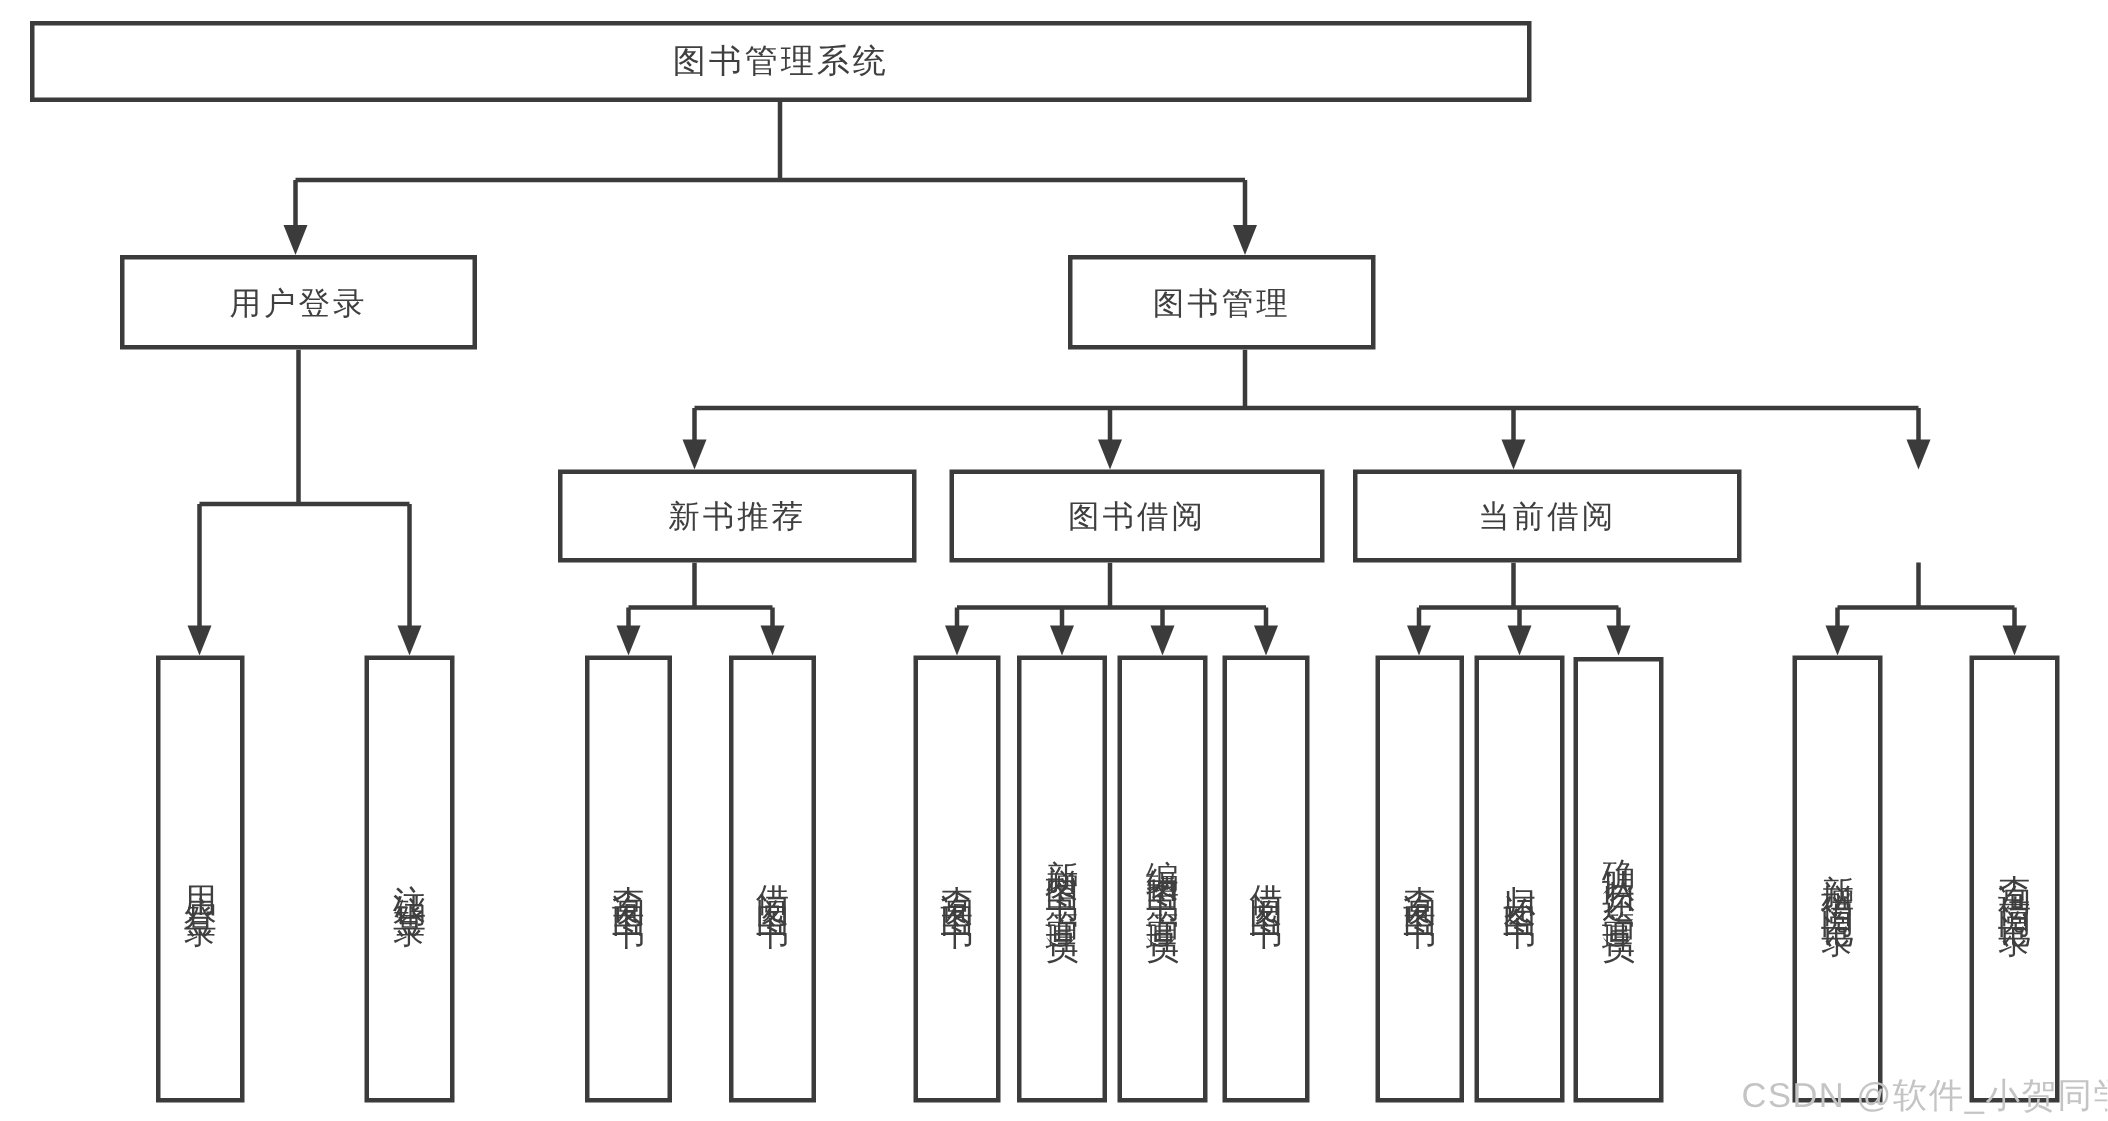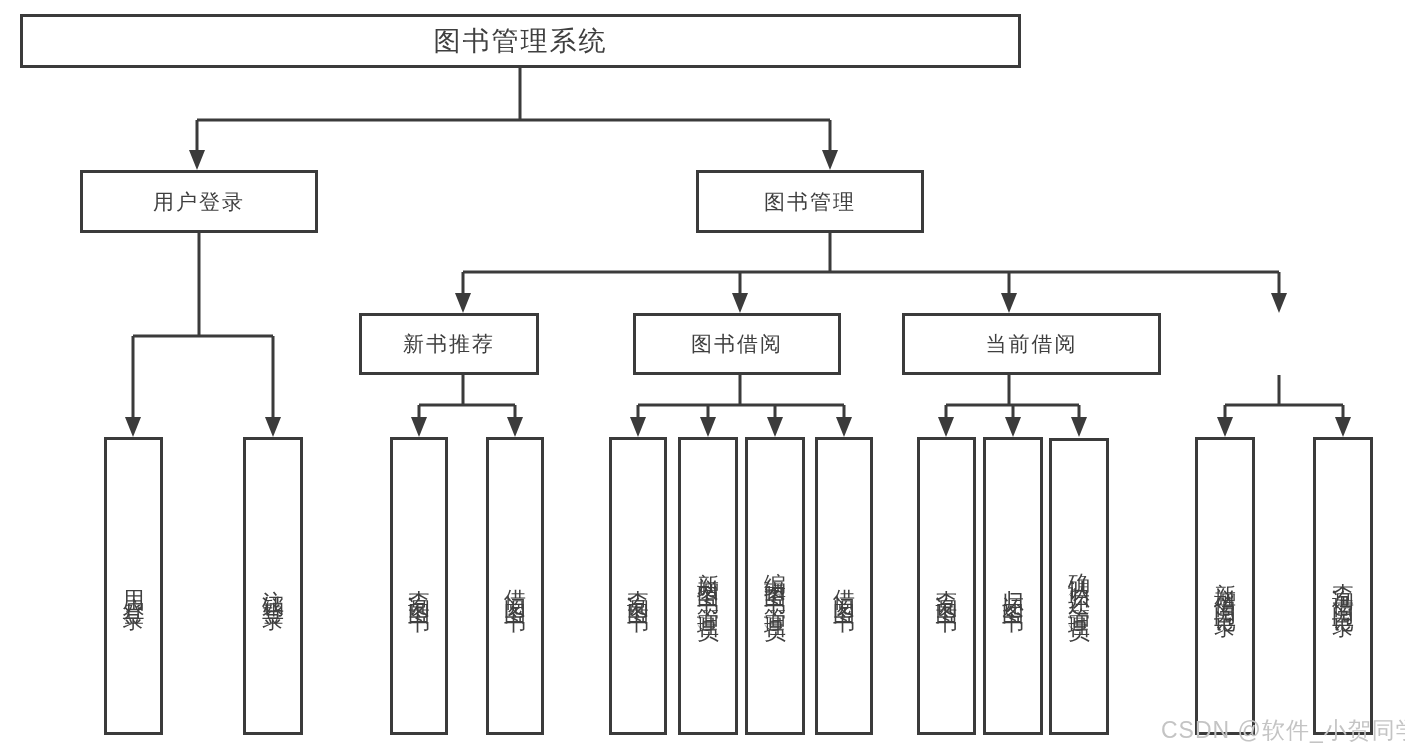--- a/index.html
+++ b/index.html
@@ -14,21 +14,21 @@
   svg.connectors{position:absolute;left:0;top:0;}
   .node{
     position:absolute;
     box-sizing:border-box;
     border:3px solid #3b3b3b;
     background:#ffffff;
     display:flex;align-items:center;justify-content:center;
     text-align:center;
   }
   .node.h{font-size:21px;letter-spacing:2px;}
-  .node.root{font-size:27px;}
+  .node.root{font-size:22px;}
   .node.leaf{
     writing-mode:vertical-rl;
     text-orientation:mixed;
     font-size:22px;
     letter-spacing:7px;
     line-height:1;
   }
   .watermark{
     position:absolute;
     left:1161px;top:715px;
@@ -80,28 +80,28 @@
     <polygon fill="#3b3b3b" stroke="none" points="1335,417 1351,417 1343,437"></polygon>
   </svg>
 
   <div class="node h root" style="left:20px;top:14px;width:1001px;height:54px">
     <span>图书管理系统</span>
   </div>
 
   <div class="node h" style="left:80px;top:170px;width:238px;height:63px">
     <span>用户登录</span>
   </div>
-  <div class="node h" style="left:696px;top:170px;width:228px;height:63px">
+  <div class="node h" style="left:712px;top:170px;width:205px;height:63px">
     <span>图书管理</span>
   </div>
 
-  <div class="node h" style="left:359px;top:313px;width:180px;height:62px">
+  <div class="node h" style="left:372px;top:313px;width:239px;height:62px">
     <span>新书推荐</span>
   </div>
-  <div class="node h" style="left:633px;top:313px;width:208px;height:62px">
+  <div class="node h" style="left:633px;top:313px;width:250px;height:62px">
     <span>图书借阅</span>
   </div>
   <div class="node h" style="left:902px;top:313px;width:259px;height:62px">
     <span>当前借阅</span>
   </div>
 
   <div class="node leaf" style="left:104px;top:437px;width:59px;height:298px">
     <span>用户登录</span>
   </div>
   <div class="node leaf" style="left:243px;top:437px;width:60px;height:298px">

